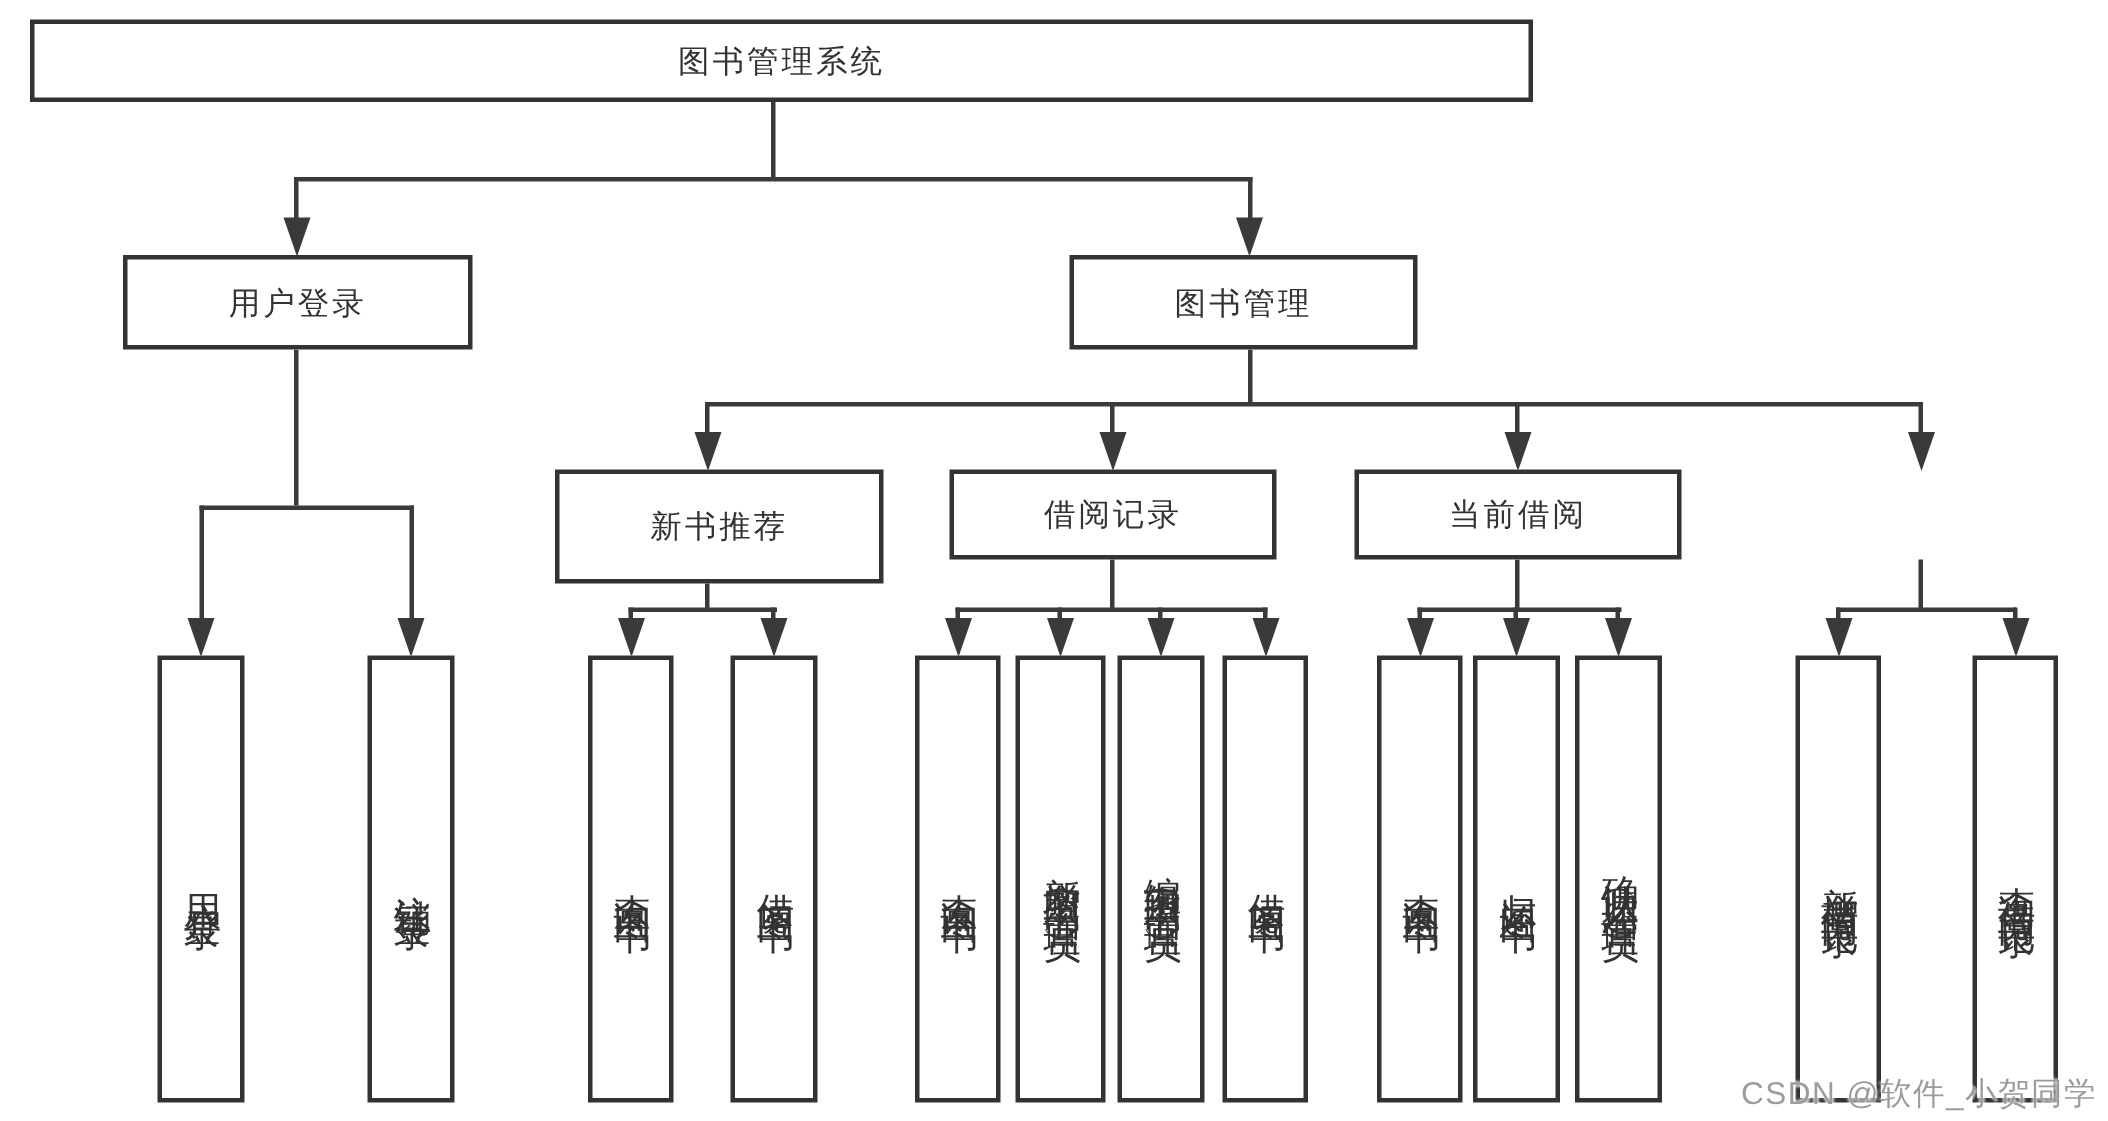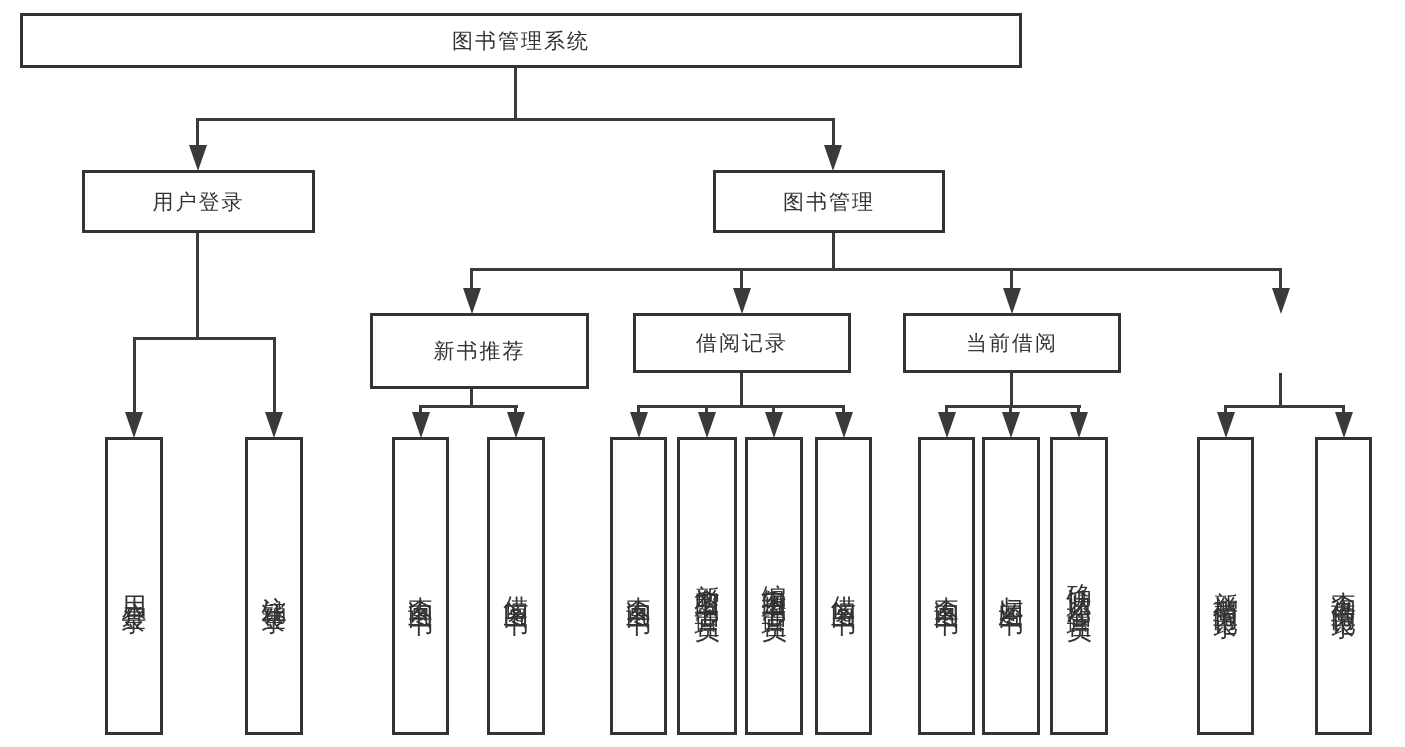--- a/index.html
+++ b/index.html
@@ -138,14 +138,15 @@
   <div class="node leaf" style="left:745px; top:437px; width:58px; height:298px;">编辑图书（管理员）</div>
   <div class="node leaf" style="left:815px; top:437px; width:57px; height:298px;">借阅图书</div>
 
   <div class="node leaf" style="left:918px; top:437px; width:57px; height:298px;">查询图书</div>
   <div class="node leaf" style="left:982px; top:437px; width:58px; height:298px;">归还图书</div>
   <div class="node leaf" style="left:1050px; top:437px; width:58px; height:298px;">确认归还（管理员）</div>
 
   <div class="node leaf" style="left:1197px; top:437px; width:57px; height:298px;">新增借阅记录</div>
   <div class="node leaf" style="left:1315px; top:437px; width:57px; height:298px;">查询借阅记录</div>
 
+  <div class="watermark">CSDN @软件_小贺同学</div>
 
 </div>
 
 </body></html>

